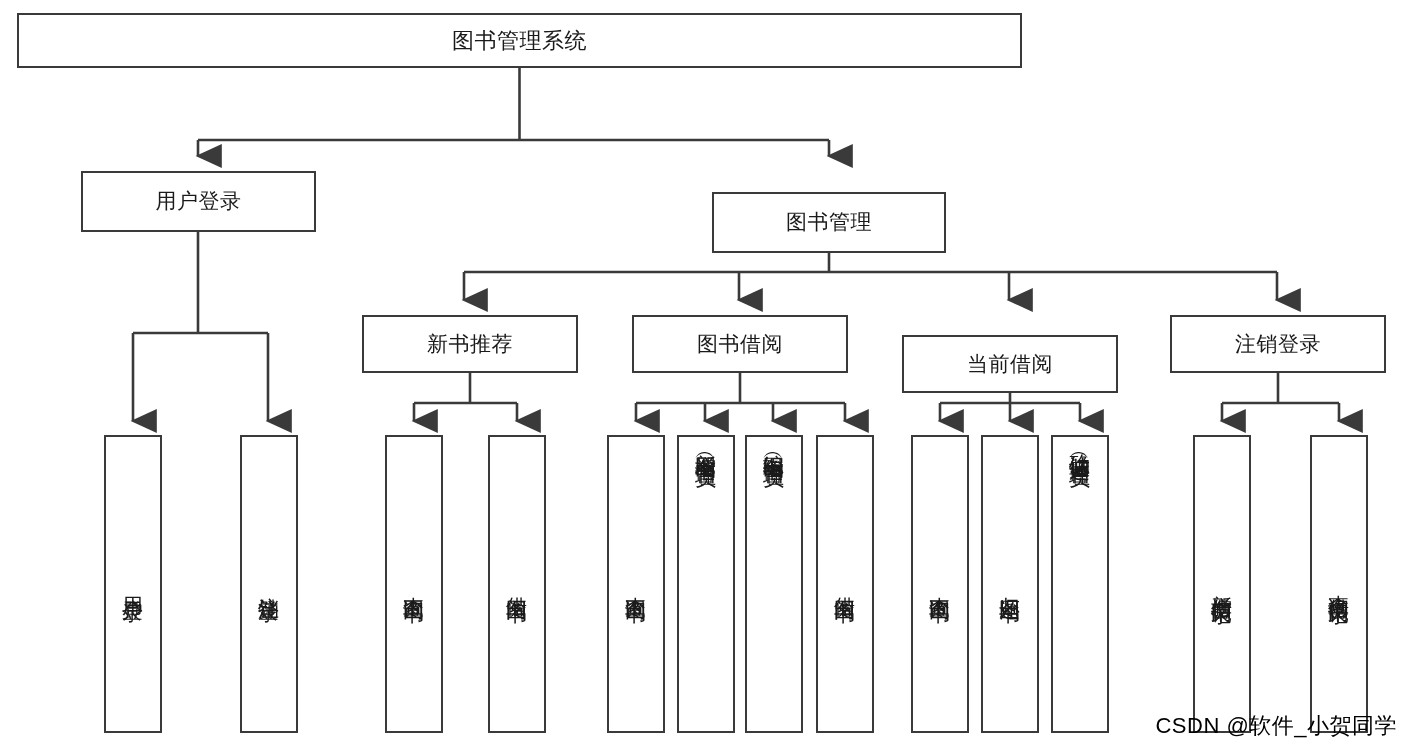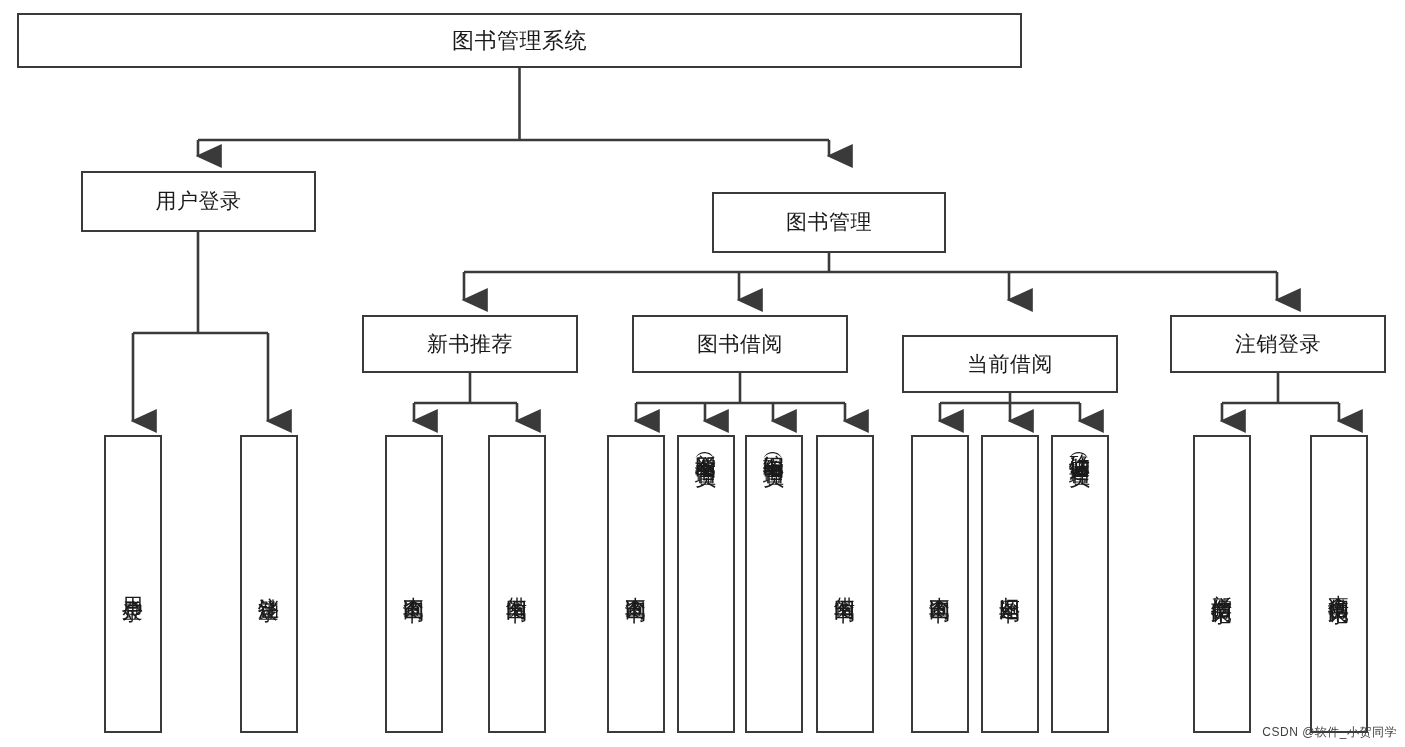--- a/index.html
+++ b/index.html
@@ -67,22 +67,22 @@
     left: 0;
     top: 0;
     width: 1405px;
     height: 747px;
     pointer-events: none;
   }
   .watermark {
     position: absolute;
     right: 8px;
     bottom: 6px;
-    font-size: 12px;
-    color: #404040;
+    font-size: 22px;
+    color: #000000;
     letter-spacing: 0.5px;
     white-space: nowrap;
   }
 </style>
 </head>
 <body>
 
 <div id="canvas">
 
   <svg class="edges" viewBox="0 0 1405 747" width="1405" height="747" xmlns="http://www.w3.org/2000/svg">

